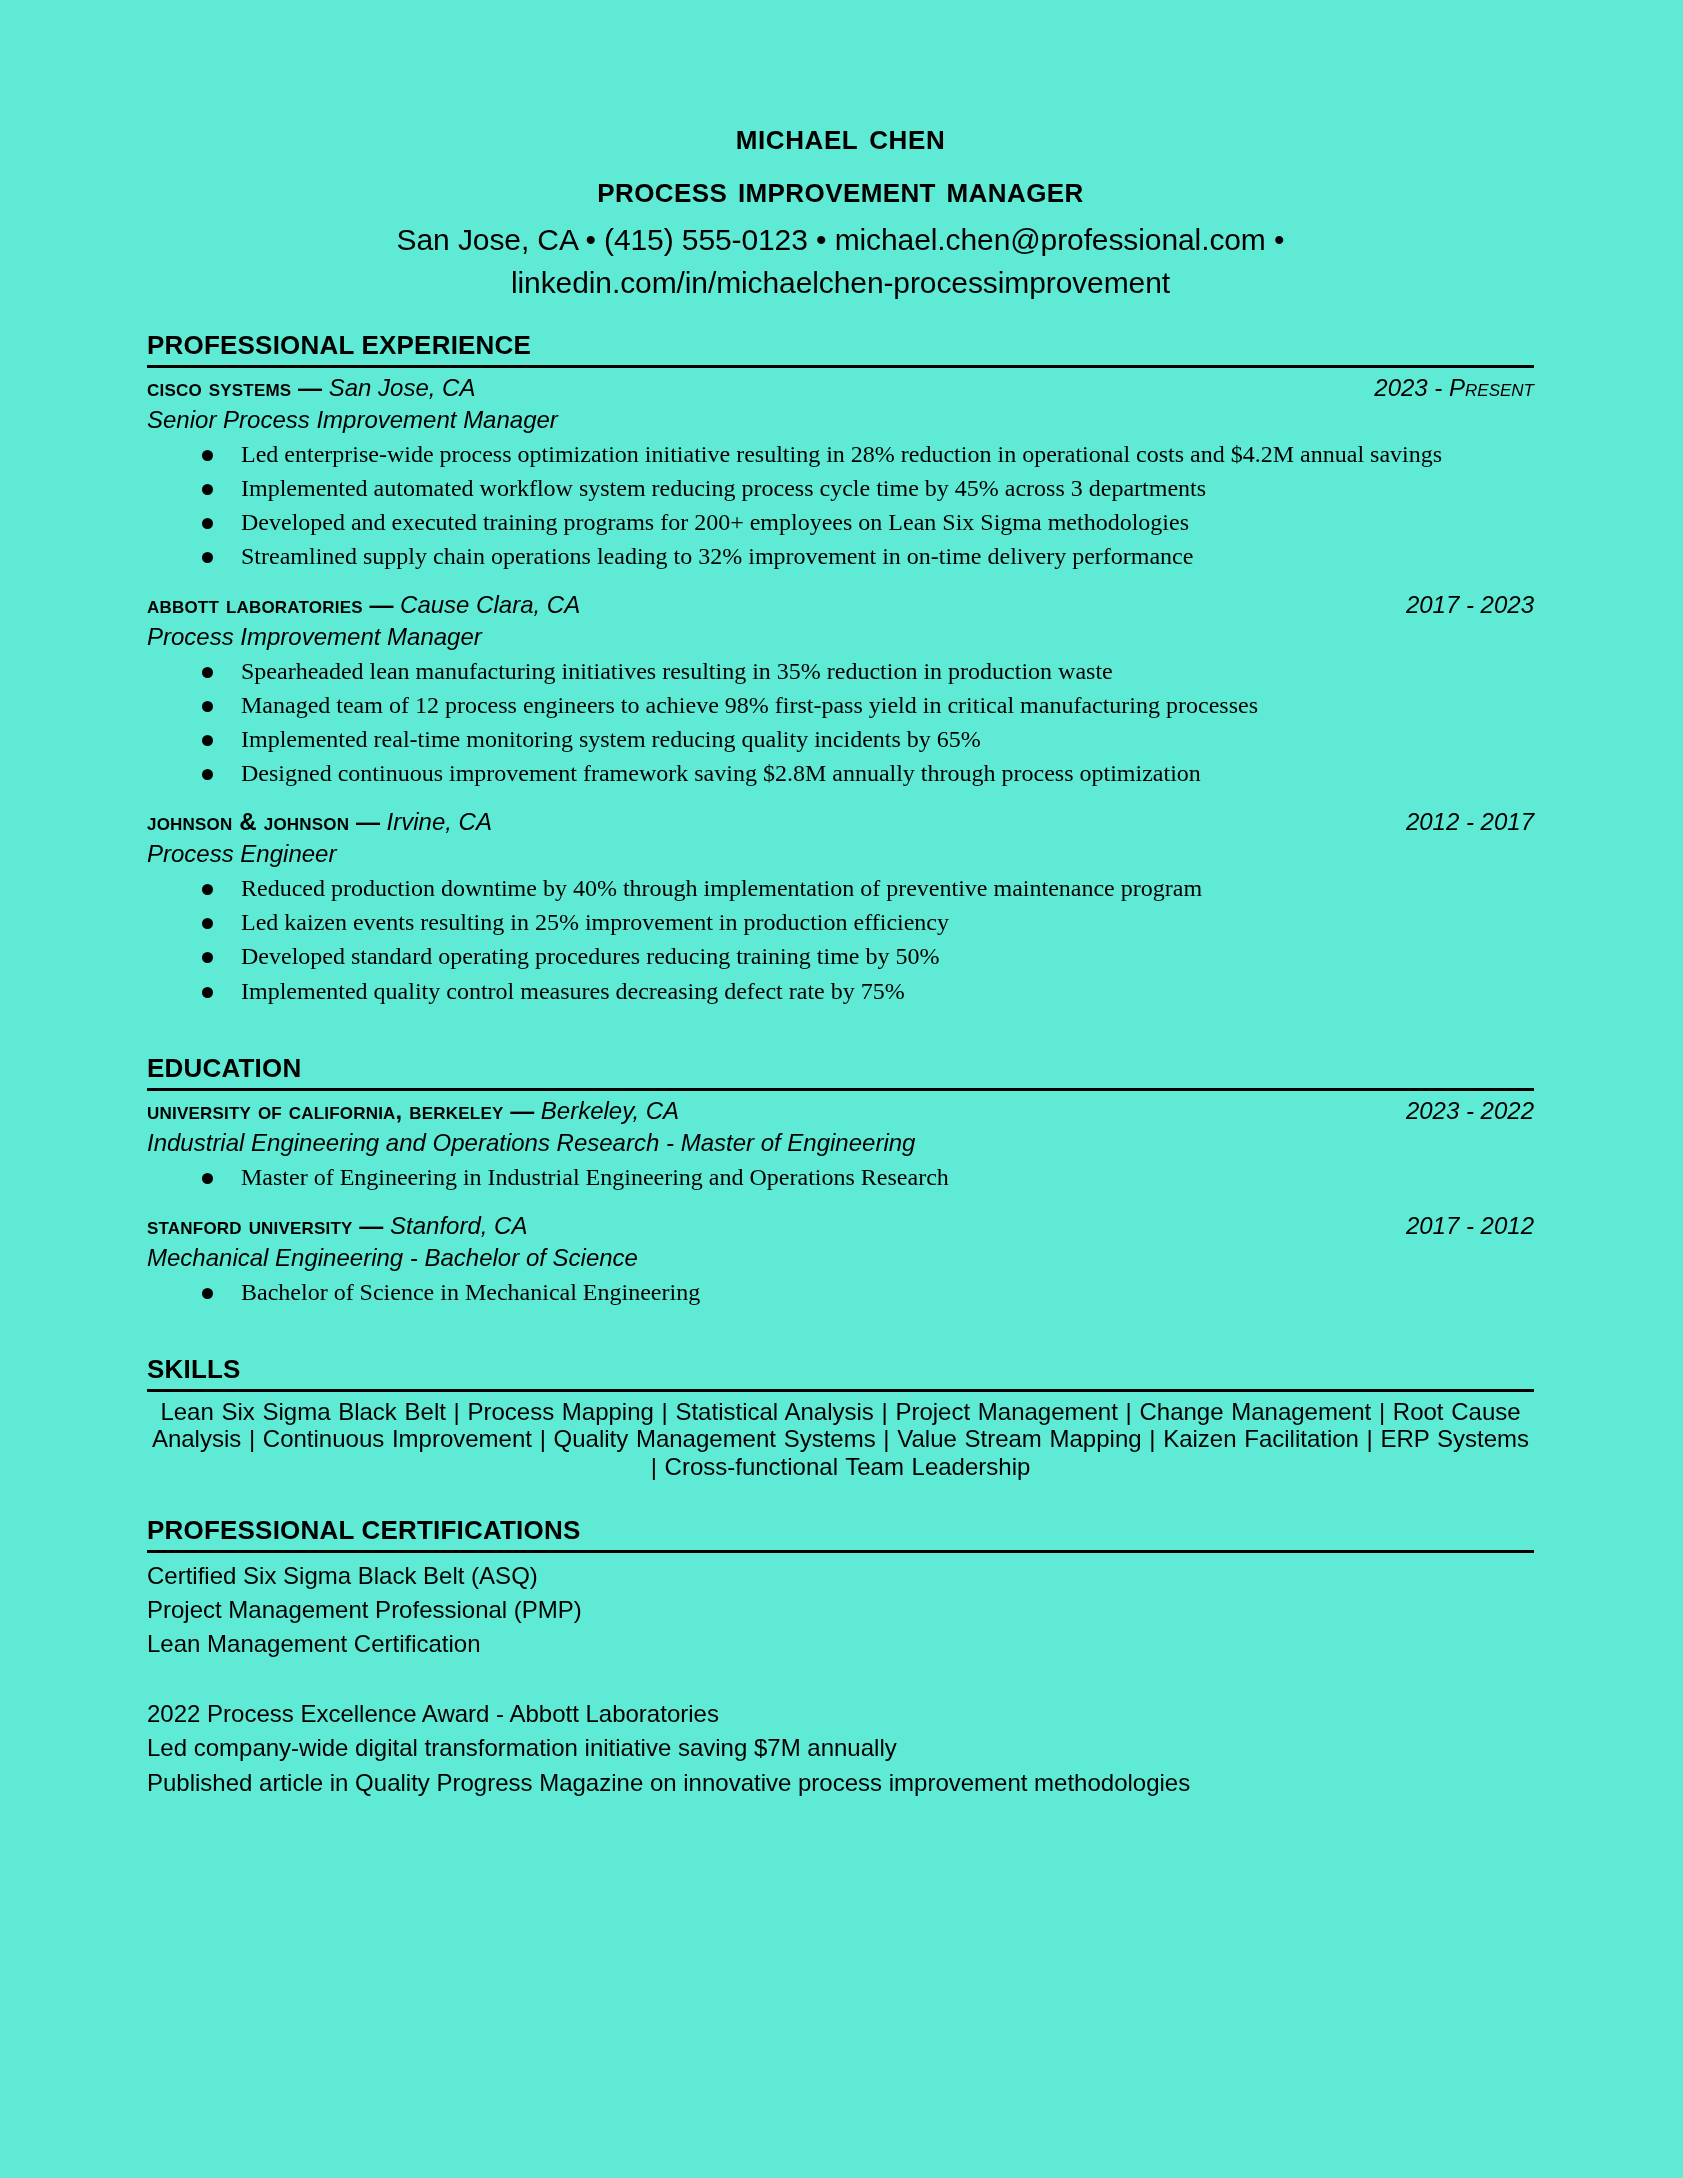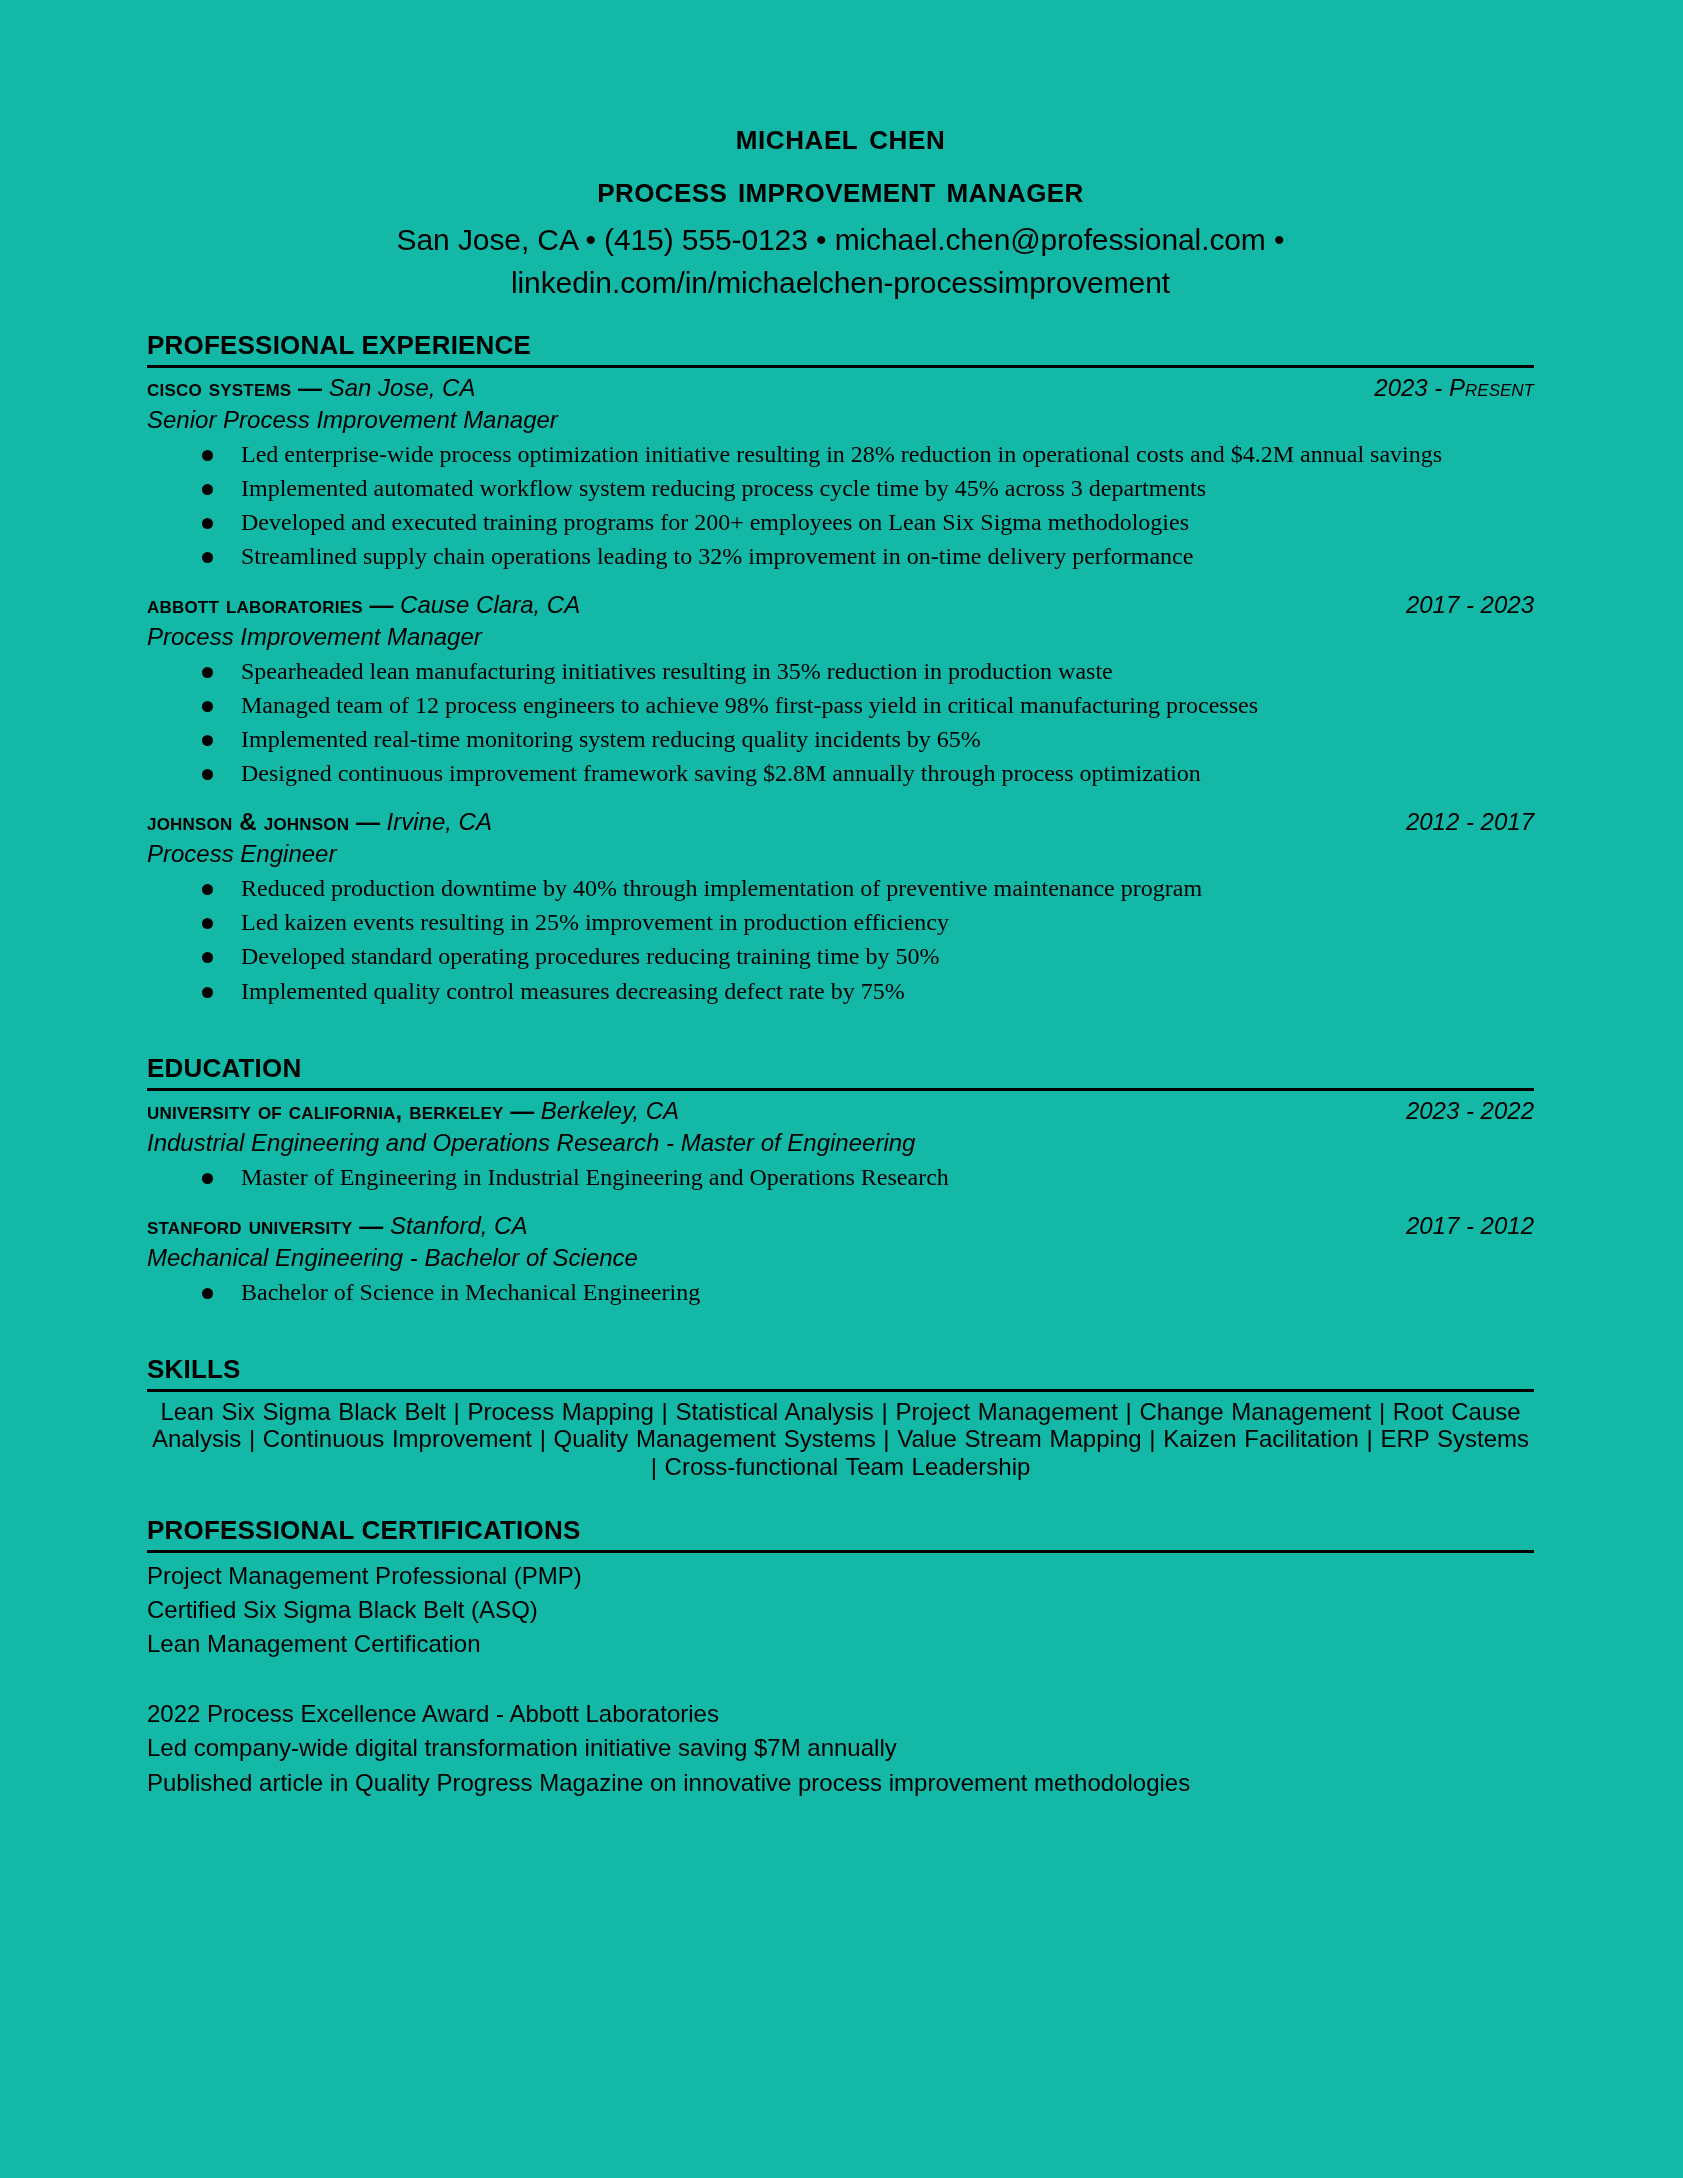--- a/index.html
+++ b/index.html
@@ -13,21 +13,21 @@
     font-family: "Liberation Sans", sans-serif;
     color: #000000;
     -webkit-font-smoothing: antialiased;
   }
 
   .page {
     width: 1683px;
     height: 2178px;
     box-sizing: border-box;
     padding: 117px 149px 0 147px;
-    background: #14b8a6;
+    background: #5eead4;
     position: relative;
   }
 
   
   .header { text-align: center; }
 
   .name {
     font-family: "Liberation Sans", sans-serif;
     font-weight: bold;
     font-size: 37px;
@@ -251,22 +251,22 @@
   </div>
 
   <div class="section" style="margin-top:46px;">
     <div class="section-heading">SKILLS</div>
     <div class="skills-text">Lean Six Sigma Black Belt | Process Mapping | Statistical Analysis | Project Management | Change Management | Root Cause Analysis | Continuous Improvement | Quality Management Systems | Value Stream Mapping | Kaizen Facilitation | ERP Systems | Cross-functional Team Leadership</div>
   </div>
 
   <div class="section" style="margin-top:36px;">
     <div class="section-heading">PROFESSIONAL CERTIFICATIONS</div>
     <div>
+      <div class="plain-line">Certified Six Sigma Black Belt (ASQ)</div>
       <div class="plain-line">Project Management Professional (PMP)</div>
-      <div class="plain-line">Certified Six Sigma Black Belt (ASQ)</div>
       <div class="plain-line">Lean Management Certification</div>
     </div>
   </div>
 
   <div class="section" style="margin-top:36px;">
     <div>
       <div class="plain-line">2022 Process Excellence Award - Abbott Laboratories</div>
       <div class="plain-line">Led company-wide digital transformation initiative saving $7M annually</div>
       <div class="plain-line">Published article in Quality Progress Magazine on innovative process improvement methodologies</div>
     </div>

